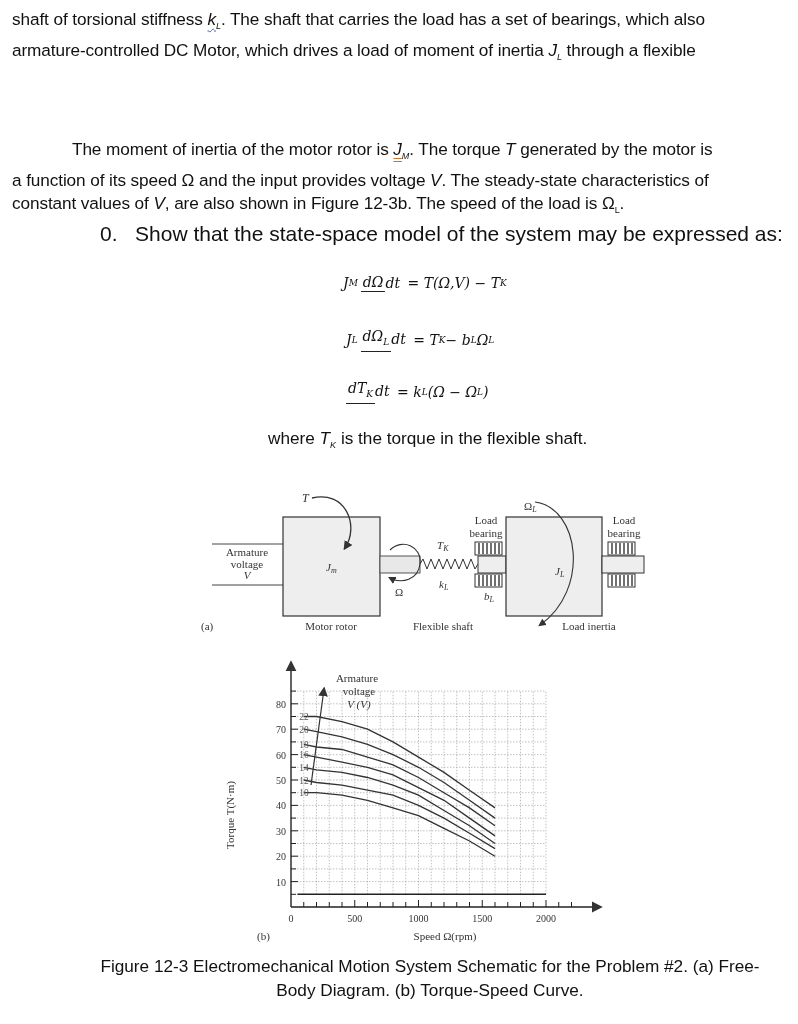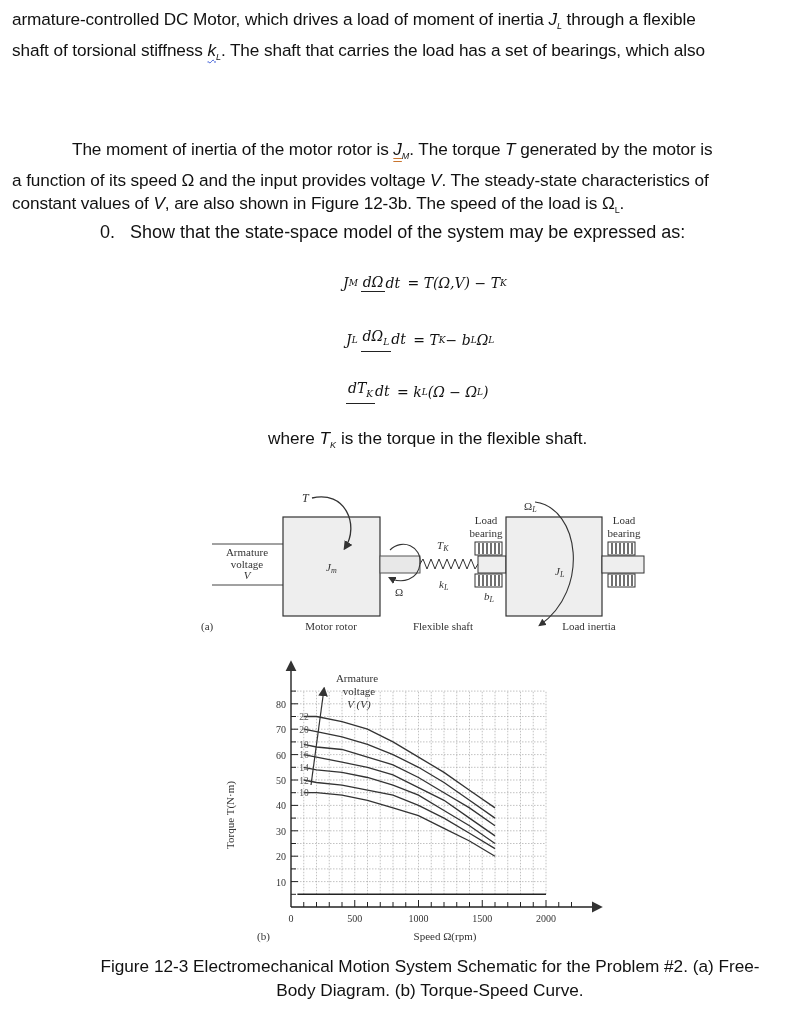--- a/index.html
+++ b/index.html
@@ -2,36 +2,36 @@
 <html><head>
 <meta charset="utf-8">
 <style>
   html, body { margin: 0; padding: 0; background: #ffffff; }
   body { width: 798px; height: 1024px; position: relative; overflow: hidden; font-family: "Liberation Sans", sans-serif; color: #111; }
   .para { position: absolute; left: 12px; width: 770px; font-size: 17.2px; line-height: 23.5px; letter-spacing: -0.1px; }
   .para .indent { display: inline-block; width: 60px; }
   .para i, .it { font-style: italic; }
   .squig { text-decoration: underline wavy #3b5bd6; text-decoration-thickness: 1px; text-underline-offset: 3px; }
   .squig-red { text-decoration: underline double #c9752f; text-underline-offset: 3px; }
-  .q { position: absolute; left: 100px; top: 222px; font-size: 18px; }
+  .q { position: absolute; left: 100px; top: 222px; font-size: 21px; }
   .eq { position: absolute; font-family: "DejaVu Serif", serif; font-size: 14px; font-style: italic; display: flex; align-items: center; }
   .frac { display: inline-flex; align-items: center; margin: 0 3px; }
   .frac .num { border-bottom: 1px solid #222; padding: 0 2px; line-height: 17px; }
   .frac .den { line-height: 17px; }
   sub { font-size: 9px; }
   .where { position: absolute; left: 268px; top: 428px; font-size: 17.2px; }
   .caption { position: absolute; left: 60px; width: 740px; top: 954px; text-align: center; font-size: 17.2px; line-height: 24px; }
   svg text { font-family: "Liberation Serif", serif; }
 </style>
 </head>
 <body>
 
 <div class="para" style="top:8px;">
+  <div><span>shaft of torsional stiffness </span><span class="squig"><i>k</i><sub class="it">L</sub></span><span>. The shaft that carries the load has a set of bearings, which also</span></div>
   <div><span>armature-controlled DC Motor, which drives a load of moment of inertia </span><i>J</i><sub class="it">L</sub><span> through a flexible</span></div>
-  <div><span>shaft of torsional stiffness </span><span class="squig"><i>k</i><sub class="it">L</sub></span><span>. The shaft that carries the load has a set of bearings, which also</span></div>
 </div>
 
 <div class="para" style="top:138px;">
   <div><span class="indent"></span><span>The moment of inertia of the motor rotor is </span><span class="squig-red"><i>J</i><sub class="it">M</sub></span><span>. The torque </span><i>T</i><span> generated by the motor is</span></div>
   <div><span>a function of its speed Ω and the input provides voltage </span><i>V</i><span>. The steady-state characteristics of</span></div>
   <div><span>constant values of </span><i>V</i><span>, are also shown in Figure 12-3b. The speed of the load is Ω</span><sub>L</sub><span>.</span></div>
 </div>
 
 <div class="q">
   <span>0.</span>&nbsp;&nbsp;&nbsp;<span>Show that the state-space model of the system may be expressed as:</span>

